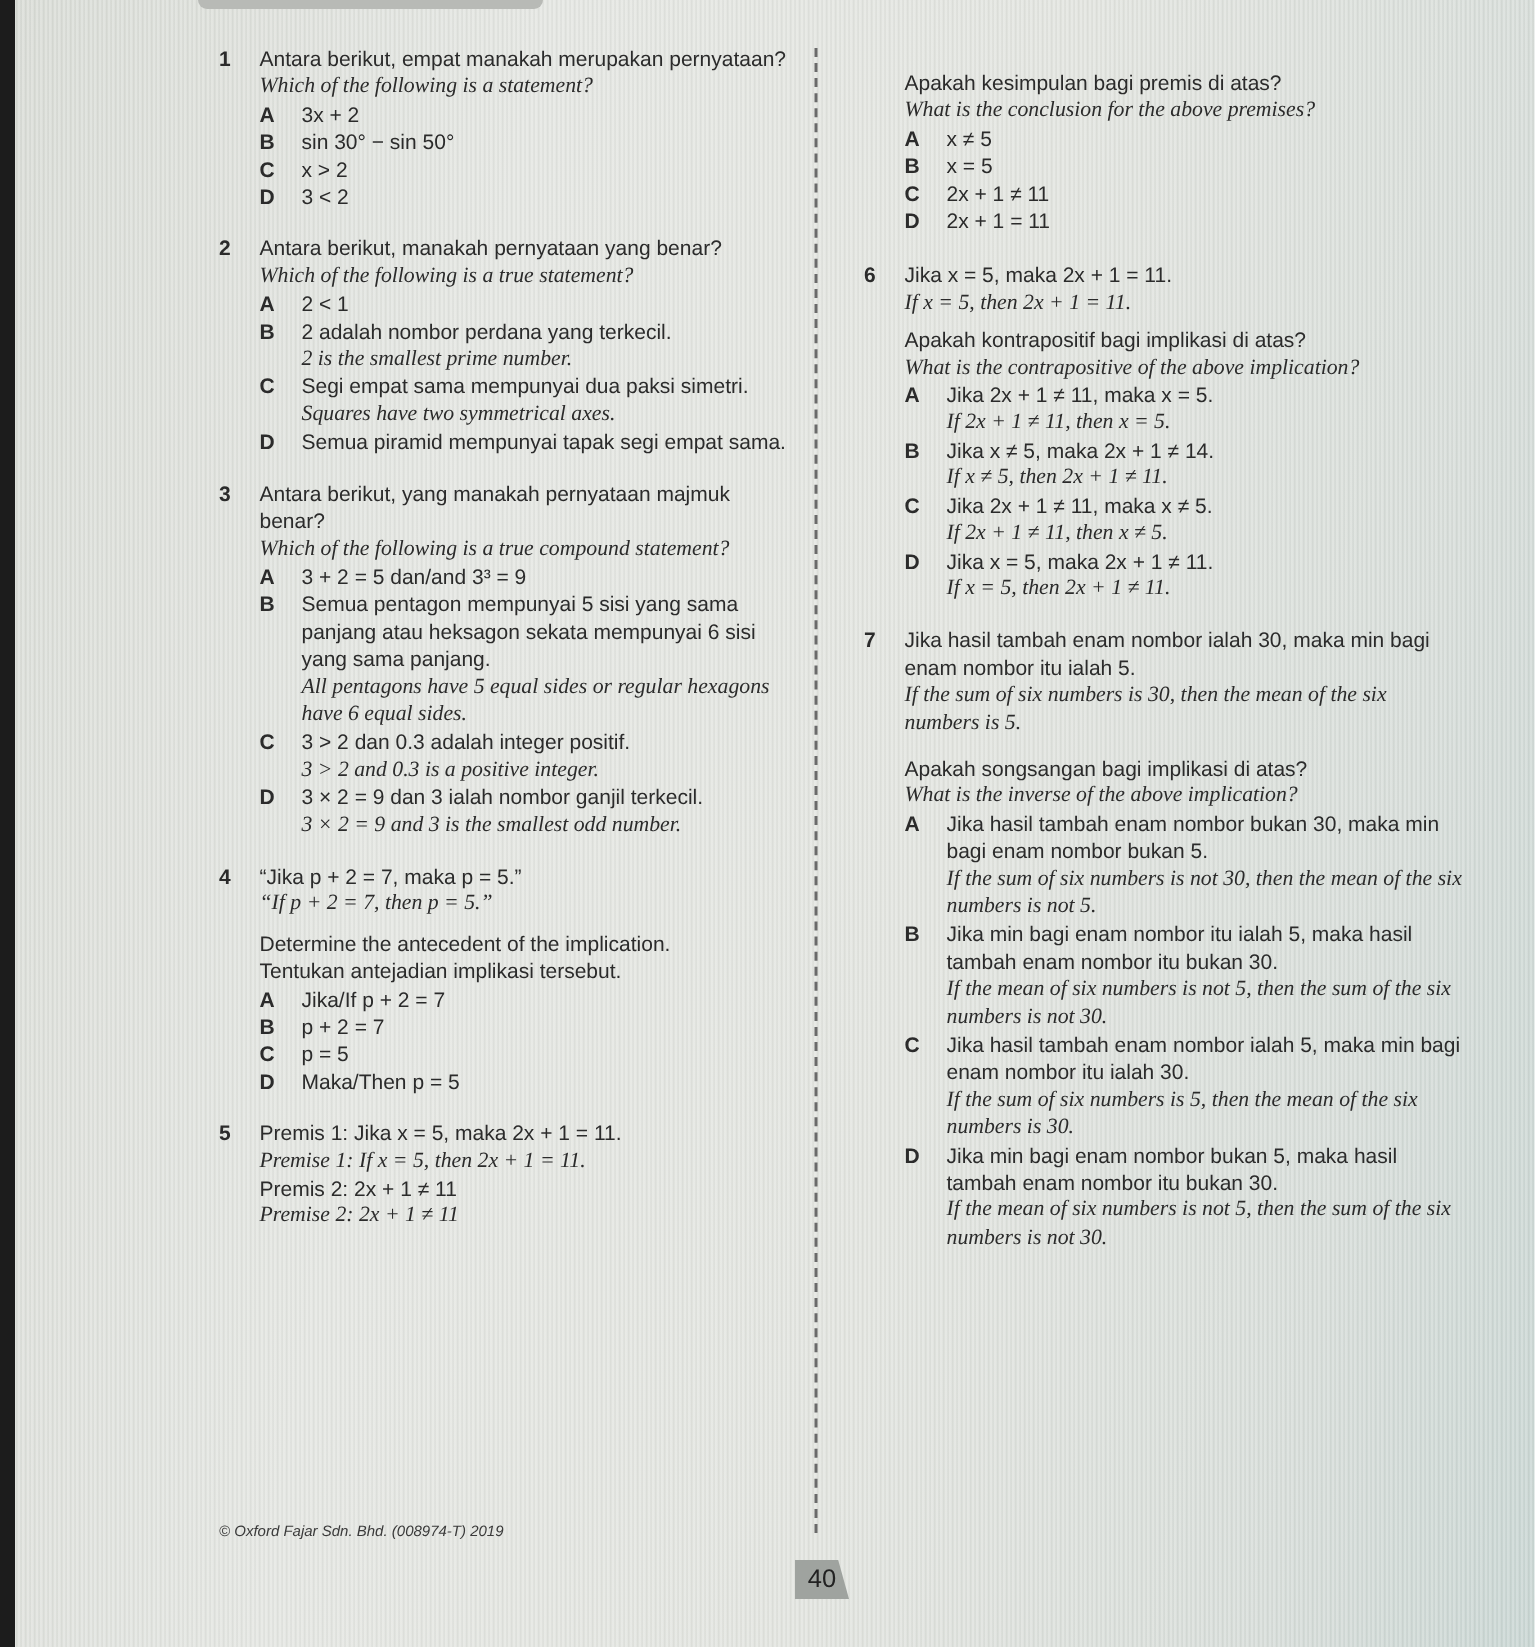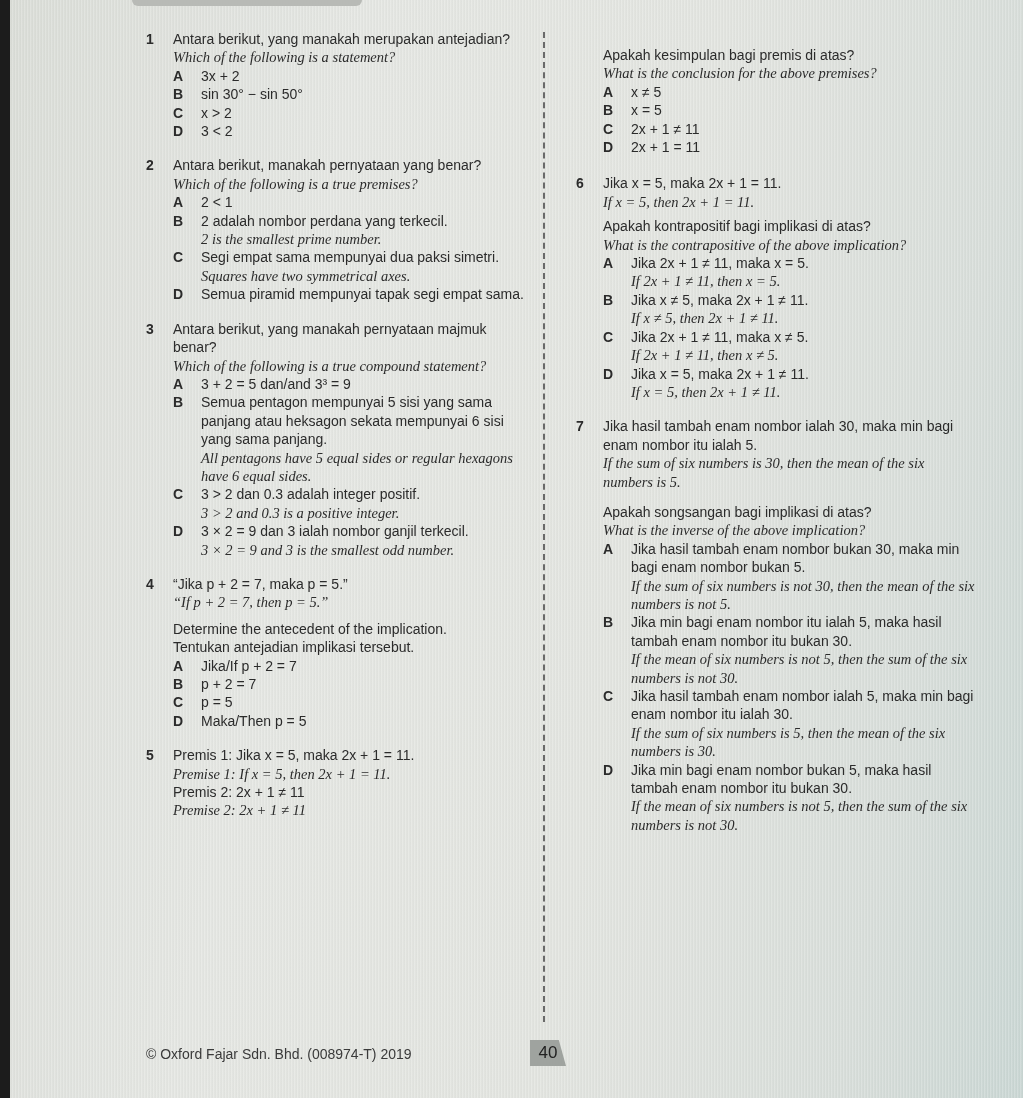--- a/index.html
+++ b/index.html
@@ -22,51 +22,51 @@
   .divider {
     position:absolute; left:543px; top:32px; height:990px; width:0;
     border-left:2px dashed #6a6a6a;
   }
   .q { position:relative; padding-left:27px; margin-bottom:16px; }
   .q .num { position:absolute; left:0; top:0; font-weight:bold; }
   .q.cont { margin-bottom:18px; }
   .it { font-family:"Liberation Serif", "DejaVu Serif", serif; font-style:italic; font-size:14.5px; }
   .opt { position:relative; padding-left:28px; }
   .opt .lbl { position:absolute; left:0; top:0; font-weight:bold; }
-  .footer { position:absolute; left:146px; top:1046px; font-size:14px; color:#3a3a3a; }
+  .footer { position:absolute; left:146px; top:1016px; font-size:10px; font-style:italic; color:#3a3a3a; }
   .pagenum {
     position:absolute; left:530px; top:1040px; width:36px; height:26px;
     background:#9fa39f; color:#222; font-size:17px; text-align:center; line-height:26px;
     clip-path: polygon(0 0, 80% 0, 100% 100%, 0 100%);
   }
 </style>
 </head>
 <body>
 
 <div class="texture"></div>
 <div class="left-edge"></div>
 <div class="top-tab"></div>
 <div class="divider"></div>
 
 <div class="col left">
 
   <div class="q">
     <span class="num">1</span>
-    <div>Antara berikut, yang manakah merupakan antejadian?</div>
+    <div>Antara berikut, empat manakah merupakan pernyataan?</div>
     <div class="it">Which of the following is a statement?</div>
     <div class="opt"><span class="lbl">A</span><span>3x + 2</span></div>
     <div class="opt"><span class="lbl">B</span><span>sin 30° − sin 50°</span></div>
     <div class="opt"><span class="lbl">C</span><span>x &gt; 2</span></div>
     <div class="opt"><span class="lbl">D</span><span>3 &lt; 2</span></div>
   </div>
 
   <div class="q">
     <span class="num">2</span>
     <div>Antara berikut, manakah pernyataan yang benar?</div>
-    <div class="it">Which of the following is a true premises?</div>
+    <div class="it">Which of the following is a true statement?</div>
     <div class="opt"><span class="lbl">A</span><span>2 &lt; 1</span></div>
     <div class="opt">
         <span class="lbl">B</span>
         <div>2 adalah nombor perdana yang terkecil.</div>
         <div class="it">2 is the smallest prime number.</div>
       </div>
     <div class="opt">
         <span class="lbl">C</span>
         <div>Segi empat sama mempunyai dua paksi simetri.</div>
         <div class="it">Squares have two symmetrical axes.</div>
@@ -139,21 +139,21 @@
     <div style="height:6px"></div>
     <div>Apakah kontrapositif bagi implikasi di atas?</div>
     <div class="it">What is the contrapositive of the above implication?</div>
     <div class="opt">
         <span class="lbl">A</span>
         <div>Jika 2x + 1 ≠ 11, maka x = 5.</div>
         <div class="it">If 2x + 1 ≠ 11, then x = 5.</div>
       </div>
     <div class="opt">
         <span class="lbl">B</span>
-        <div>Jika x ≠ 5, maka 2x + 1 ≠ 11.</div>
+        <div>Jika x ≠ 5, maka 2x + 1 ≠ 14.</div>
         <div class="it">If x ≠ 5, then 2x + 1 ≠ 11.</div>
       </div>
     <div class="opt">
         <span class="lbl">C</span>
         <div>Jika 2x + 1 ≠ 11, maka x ≠ 5.</div>
         <div class="it">If 2x + 1 ≠ 11, then x ≠ 5.</div>
       </div>
     <div class="opt">
         <span class="lbl">D</span>
         <div>Jika x = 5, maka 2x + 1 ≠ 11.</div>

